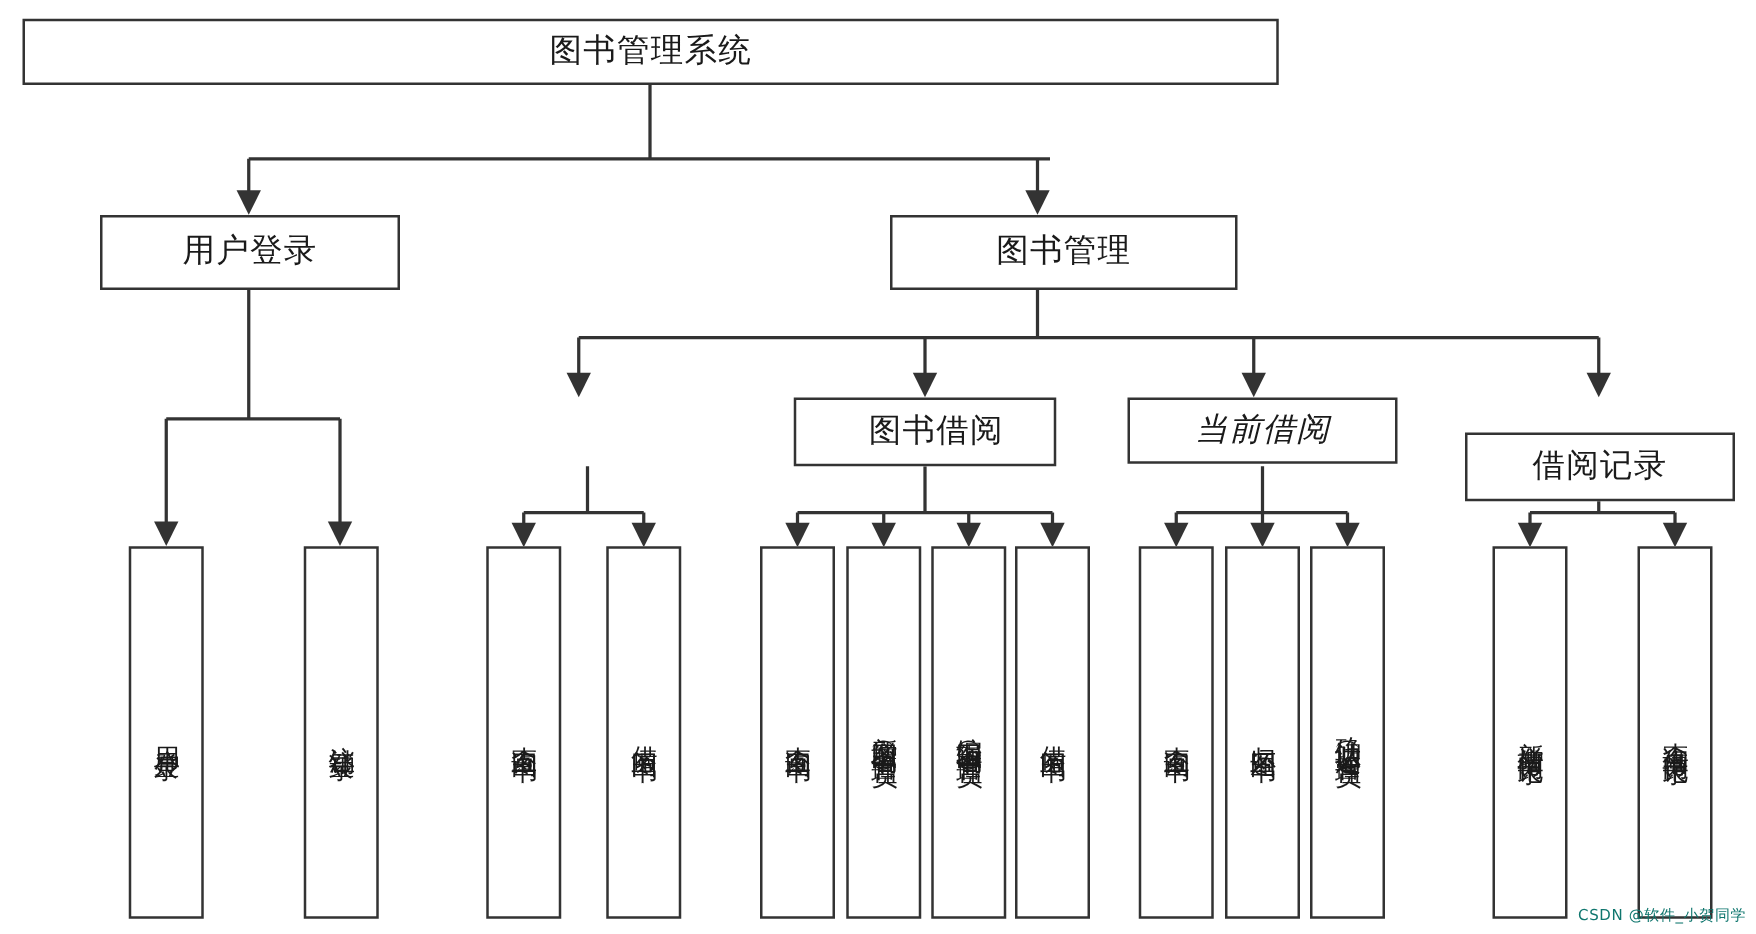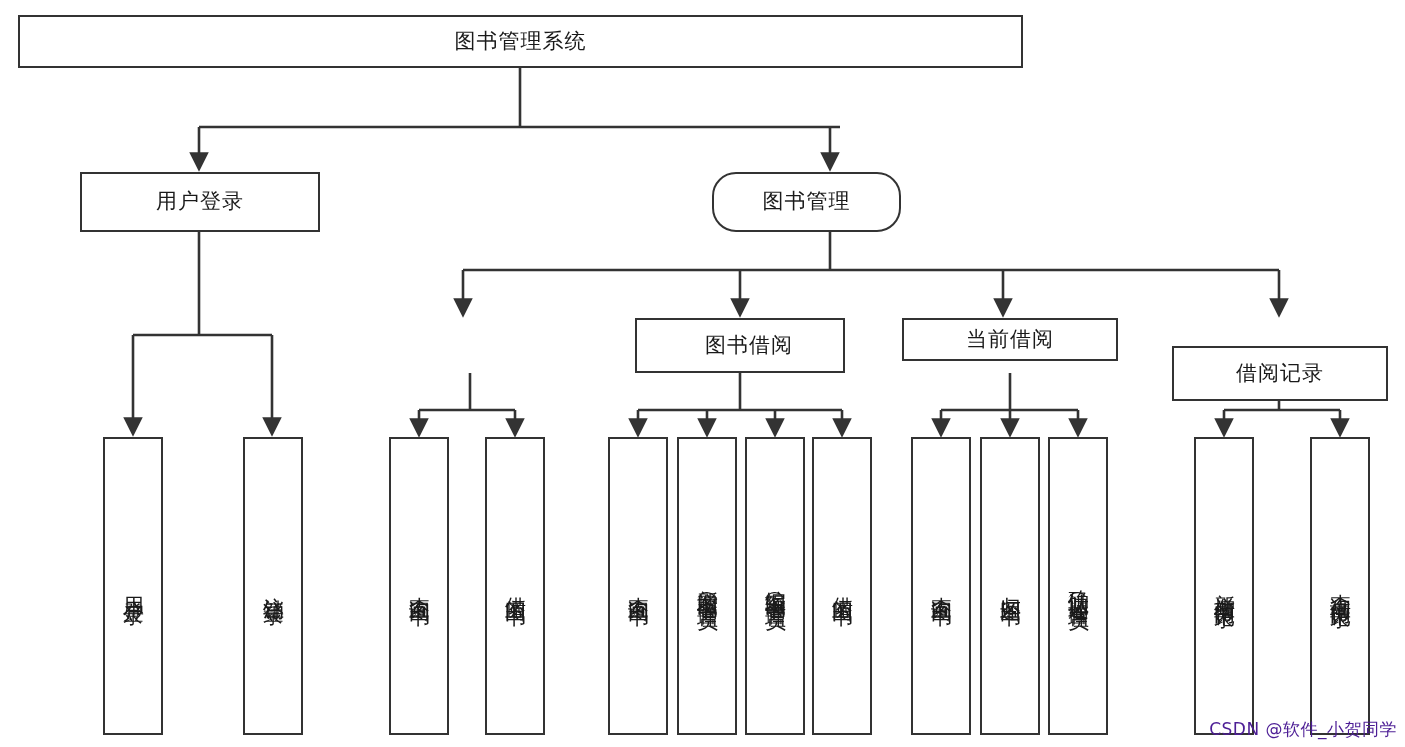--- a/index.html
+++ b/index.html
@@ -30,41 +30,41 @@
     box-sizing: border-box;
     border: 2px solid #333333;
     background: #ffffff;
     display: flex;
     align-items: center;
     justify-content: center;
     color: #1a1a1a;
     z-index: 2;
   }
   .node.horiz {
-    font-size: 21px;
+    font-size: 26px;
     letter-spacing: 1px;
     line-height: 1.2;
   }
   .node.vert {
     font-size: 21px;
     padding: 6px 0;
   }
   .node.vert .vlabel {
     writing-mode: vertical-rl;
     text-orientation: upright;
     letter-spacing: 3px;
     line-height: 1.0;
     white-space: nowrap;
   }
   .watermark {
     position: absolute;
     right: 8px;
     bottom: 6px;
-    font-size: 17px;
-    color: #4c1d95;
+    font-size: 12px;
+    color: #0f766e;
     letter-spacing: 0.5px;
     z-index: 3;
     white-space: nowrap;
   }
 </style>
 </head>
 <body>
 
 <div id="canvas">
 
@@ -118,28 +118,28 @@
     </g>
   </svg>
 
   <div class="node horiz" style="left:18px; top:15px; width:1005px; height:53px;">
     <span>图书管理系统</span>
   </div>
 
   <div class="node horiz" style="left:80px; top:172px; width:240px; height:60px;">
     <span>用户登录</span>
   </div>
-  <div class="node horiz" style="left:712px; top:172px; width:189px; height:60px;border-radius:24px;">
+  <div class="node horiz" style="left:712px; top:172px; width:278px; height:60px;">
     <span>图书管理</span>
   </div>
 
   <div class="node horiz" style="left:635px; top:318px; width:210px; height:55px;padding-left:18px;">
     <span>图书借阅</span>
   </div>
-  <div class="node horiz" style="left:902px; top:318px; width:216px; height:43px;">
+  <div class="node horiz" style="left:902px; top:318px; width:216px; height:53px;font-style:italic;">
     <span>当前借阅</span>
   </div>
   <div class="node horiz" style="left:1172px; top:318px; width:216px; height:55px;margin-top:28px;">
     <span>借阅记录</span>
   </div>
 
   <div class="node vert" style="left:103px; top:437px; width:60px; height:298px;">
     <span class="vlabel">用户登录</span>
   </div>
   <div class="node vert" style="left:243px; top:437px; width:60px; height:298px;">

